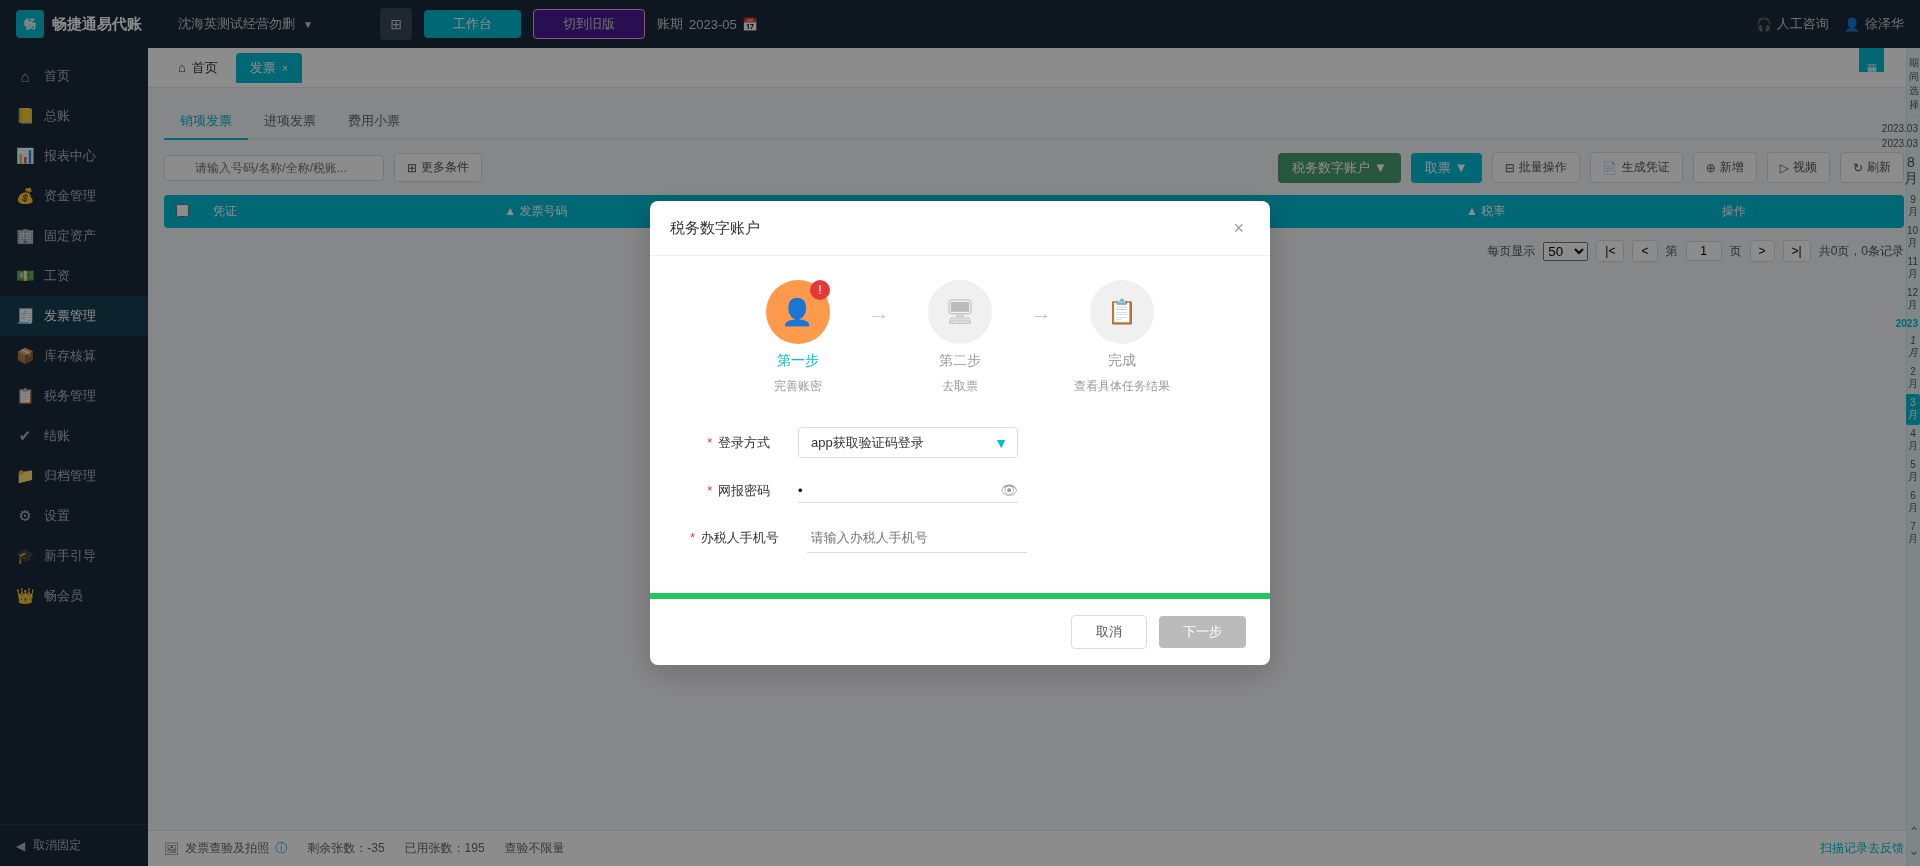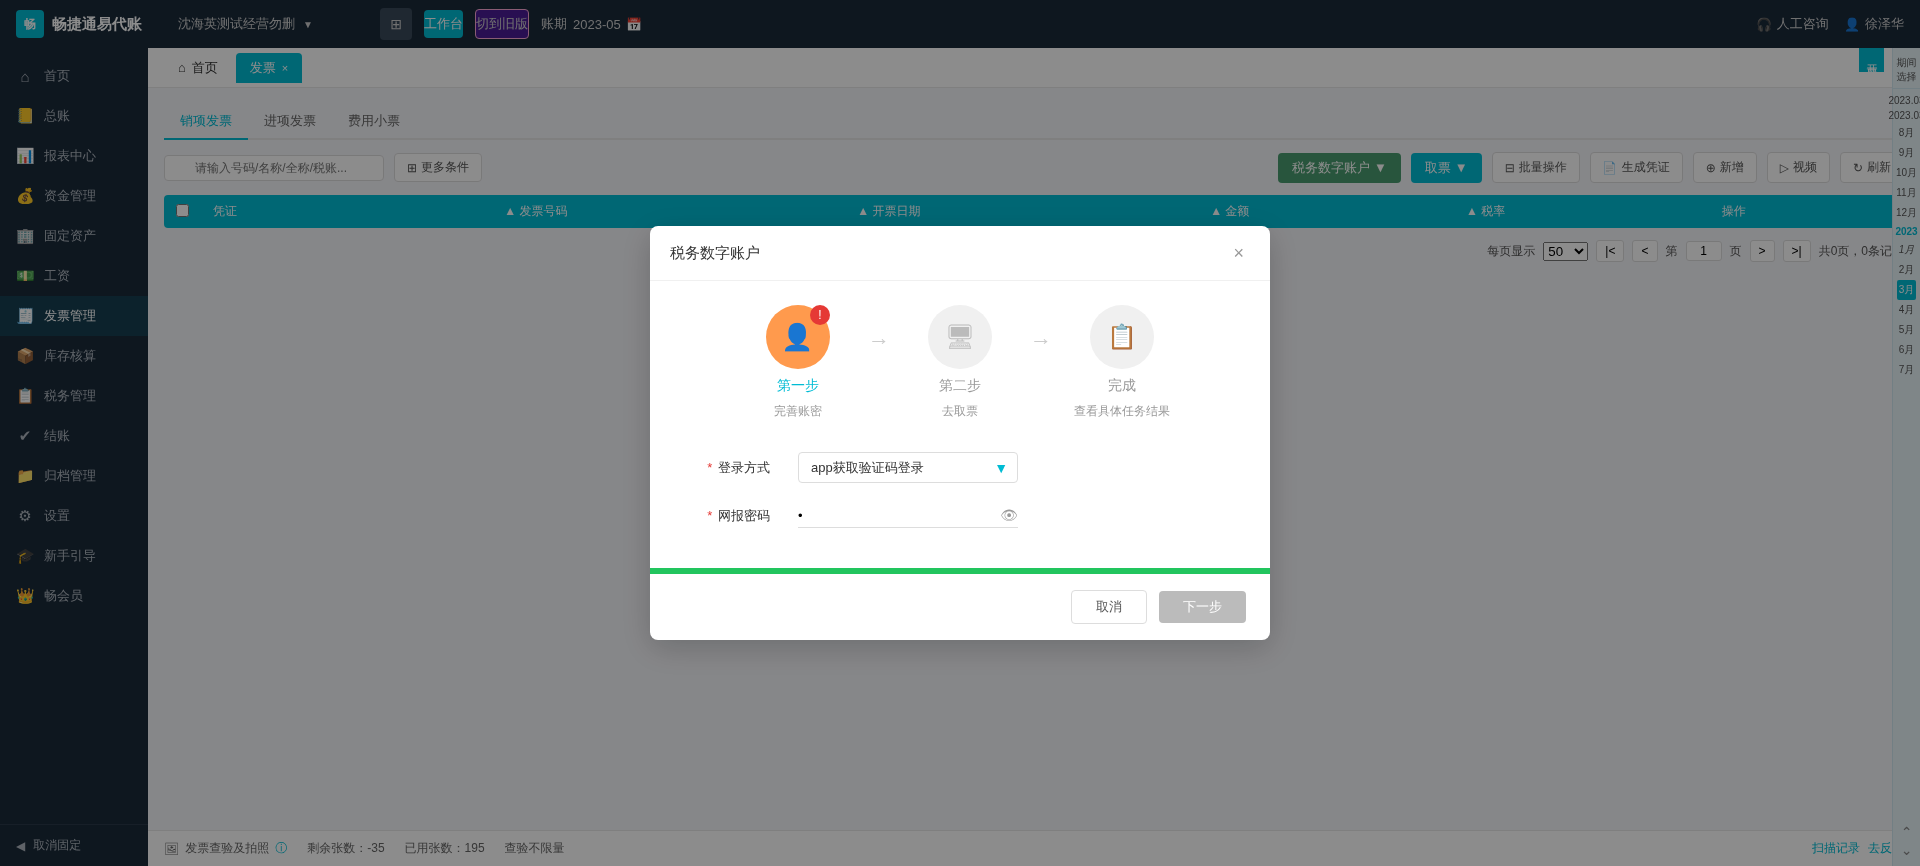--- a/index.html
+++ b/index.html
@@ -38,21 +38,21 @@
       align-items: center;
       gap: 8px;
       color: #ccc;
       font-size: 13px;
       cursor: pointer;
       padding: 4px 10px;
       border-radius: 4px;
       min-width: 200px;
     }
     .header-btn {
-      padding: 5px 0;
+      padding: 5px 29px;
       border-radius: 4px;
       border: none;
       cursor: pointer;
       font-size: 13px;
     }
     .btn-workbench {
       background: #00bcd4;
       color: #fff;
     }
     .btn-switch {
@@ -317,26 +317,26 @@
       color: #00bcd4;
       cursor: pointer;
     }
 
     
     .right-panel {
       position: fixed;
       right: 0;
       top: 48px;
       bottom: 0;
-      width: 28px;
+      width: 14px;
       background: #e8f4f8;
       border-left: 1px solid #d0e8f0;
       display: flex;
       flex-direction: column;
-      align-items: center;
+      align-items: flex-end;
       padding-top: 4px;
       z-index: 80;
     }
 
     
     .modal-overlay {
       position: fixed;
       top: 0; left: 0; right: 0; bottom: 0;
       background: rgba(0,0,0,0.45);
       z-index: 200;
@@ -737,21 +737,21 @@
       <button class="page-btn">&gt;|</button>
       <span>共0页，0条记录</span>
     </div>
   </div>
 </div>
 
 <div class="right-panel">
   <div style="font-size:10px;color:#555;text-align:center;padding:4px 2px;border-bottom:1px solid #d0e8f0;width:100%;margin-bottom:4px;">期间选择</div>
   <div style="font-size:10px;color:#555;text-align:center;padding:2px;">2023.03</div>
   <div style="font-size:10px;color:#555;text-align:center;padding:2px;">2023.03</div>
-  <div style="font-size:10px;color:#555;text-align:center;padding:3px 2px;">8月</div>
+  <div style="font-size:14px;color:#555;text-align:center;padding:3px 2px;">8月</div>
   <div style="font-size:10px;color:#555;text-align:center;padding:3px 2px;">9月</div>
   <div style="font-size:10px;color:#555;text-align:center;padding:3px 2px;">10月</div>
   <div style="font-size:10px;color:#555;text-align:center;padding:3px 2px;">11月</div>
   <div style="font-size:10px;color:#555;text-align:center;padding:3px 2px;">12月</div>
   <div style="font-size:10px;color:#00bcd4;font-weight:bold;text-align:center;padding:3px 2px;">2023</div>
   <div style="font-size:10px;color:#555;text-align:center;padding:3px 2px;font-style:italic;">1月</div>
   <div style="font-size:10px;color:#555;text-align:center;padding:3px 2px;">2月</div>
   <div style="font-size:10px;color:#fff;background:#00bcd4;text-align:center;padding:3px 2px;border-radius:2px;">3月</div>
   <div style="font-size:10px;color:#555;text-align:center;padding:3px 2px;">4月</div>
   <div style="font-size:10px;color:#555;text-align:center;padding:3px 2px;">5月</div>
@@ -769,21 +769,21 @@
 
 <div class="page-footer">
   <div style="display:flex;align-items:center;gap:6px;">
     <span>🖼</span>
     <span>发票查验及拍照</span>
     <span style="color:#00bcd4;">ⓘ</span>
   </div>
   <span>剩余张数：-35</span>
   <span>已用张数：195</span>
   <span>查验不限量</span>
-  <div style="margin-left:auto;display:flex;gap:8px;align-items:flex-end;">
+  <div style="margin-left:auto;display:flex;gap:0;align-items:flex-end;">
     <span class="footer-link">扫描记录</span>
     <span class="footer-link">去反馈</span>
   </div>
 </div>
 
 <div class="modal-overlay">
   <div class="modal">
 
     <div class="modal-header">
       <span class="modal-title">税务数字账户</span>
@@ -842,20 +842,27 @@
         <span class="form-label">
           <span class="required">*</span>
           <span>网报密码</span>
         </span>
         <div class="password-wrap">
           <input class="password-input" type="password" value="a" style="">
           <span class="eye-icon">👁</span>
         </div>
       </div>
 
+      <div class="form-row">
+        <span class="form-label">
+          <span class="required">*</span>
+          <span>办税人手机号</span>
+        </span>
+        <input class="phone-input" type="text" placeholder="请输入办税人手机号" style="">
+      </div>
     </div>
 
     <div class="modal-footer">
       <button class="btn-cancel">取消</button>
       <button class="btn-next">下一步</button>
     </div>
   </div>
 </div>
 
 </body></html>

